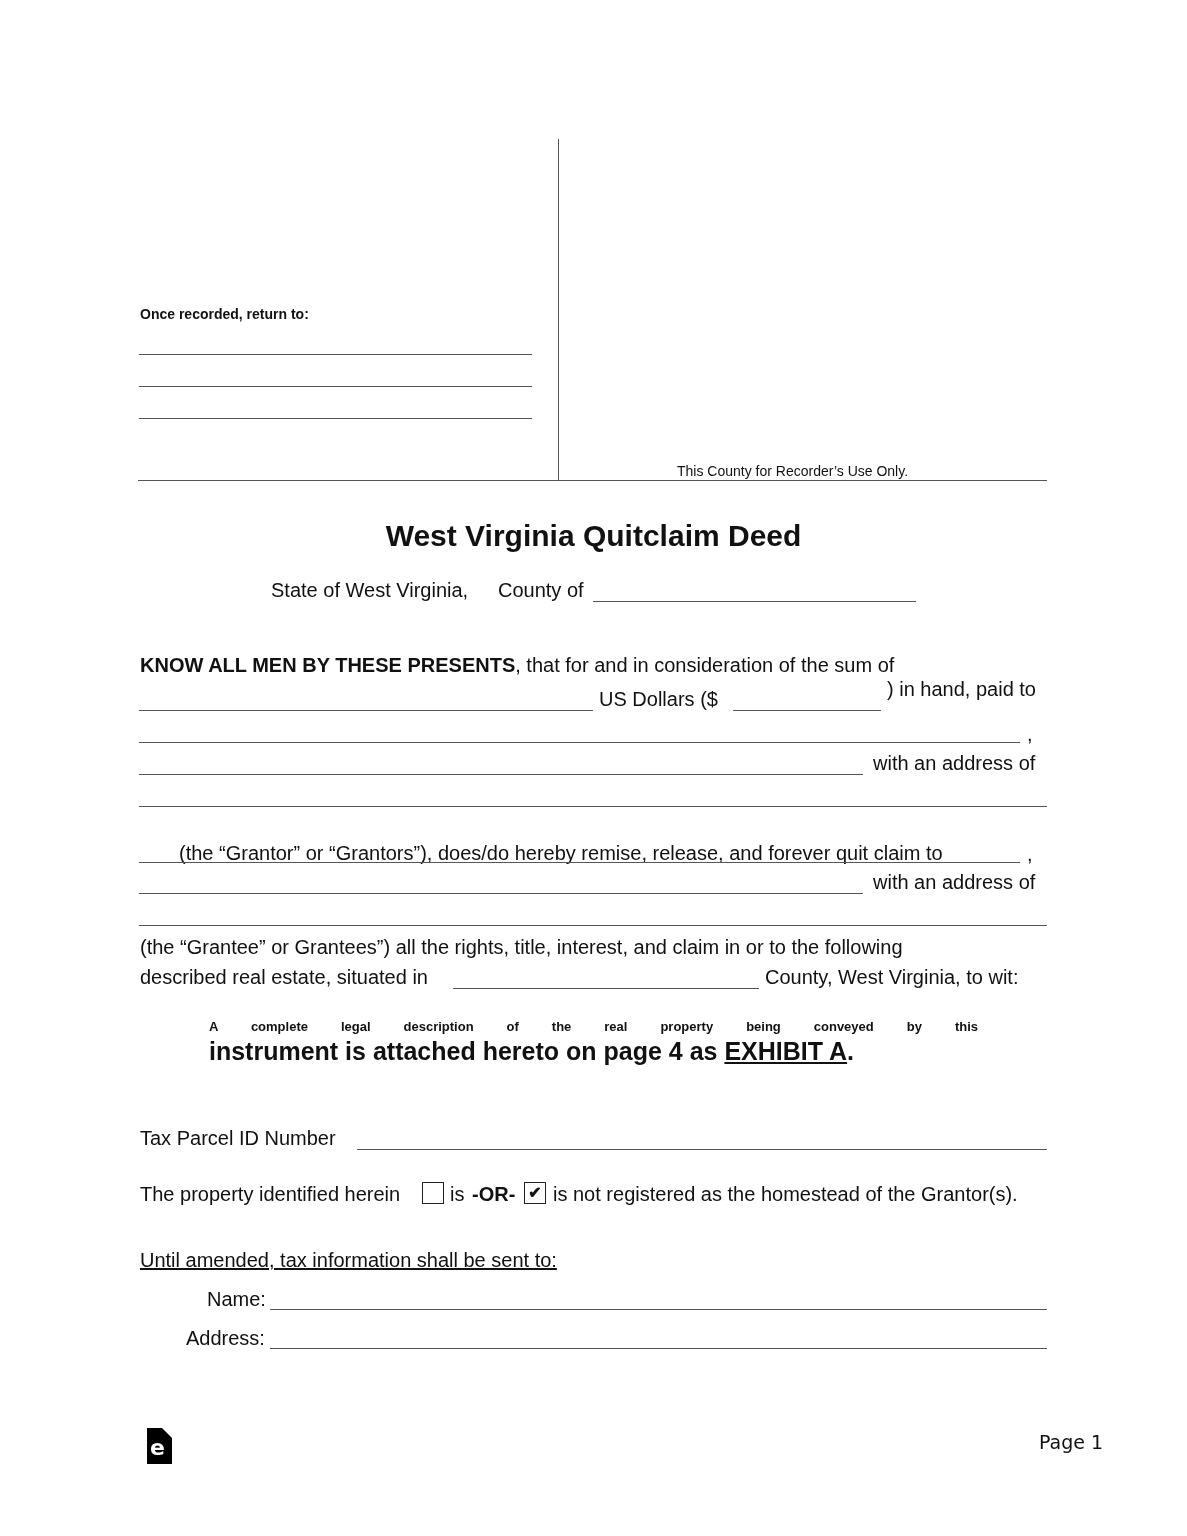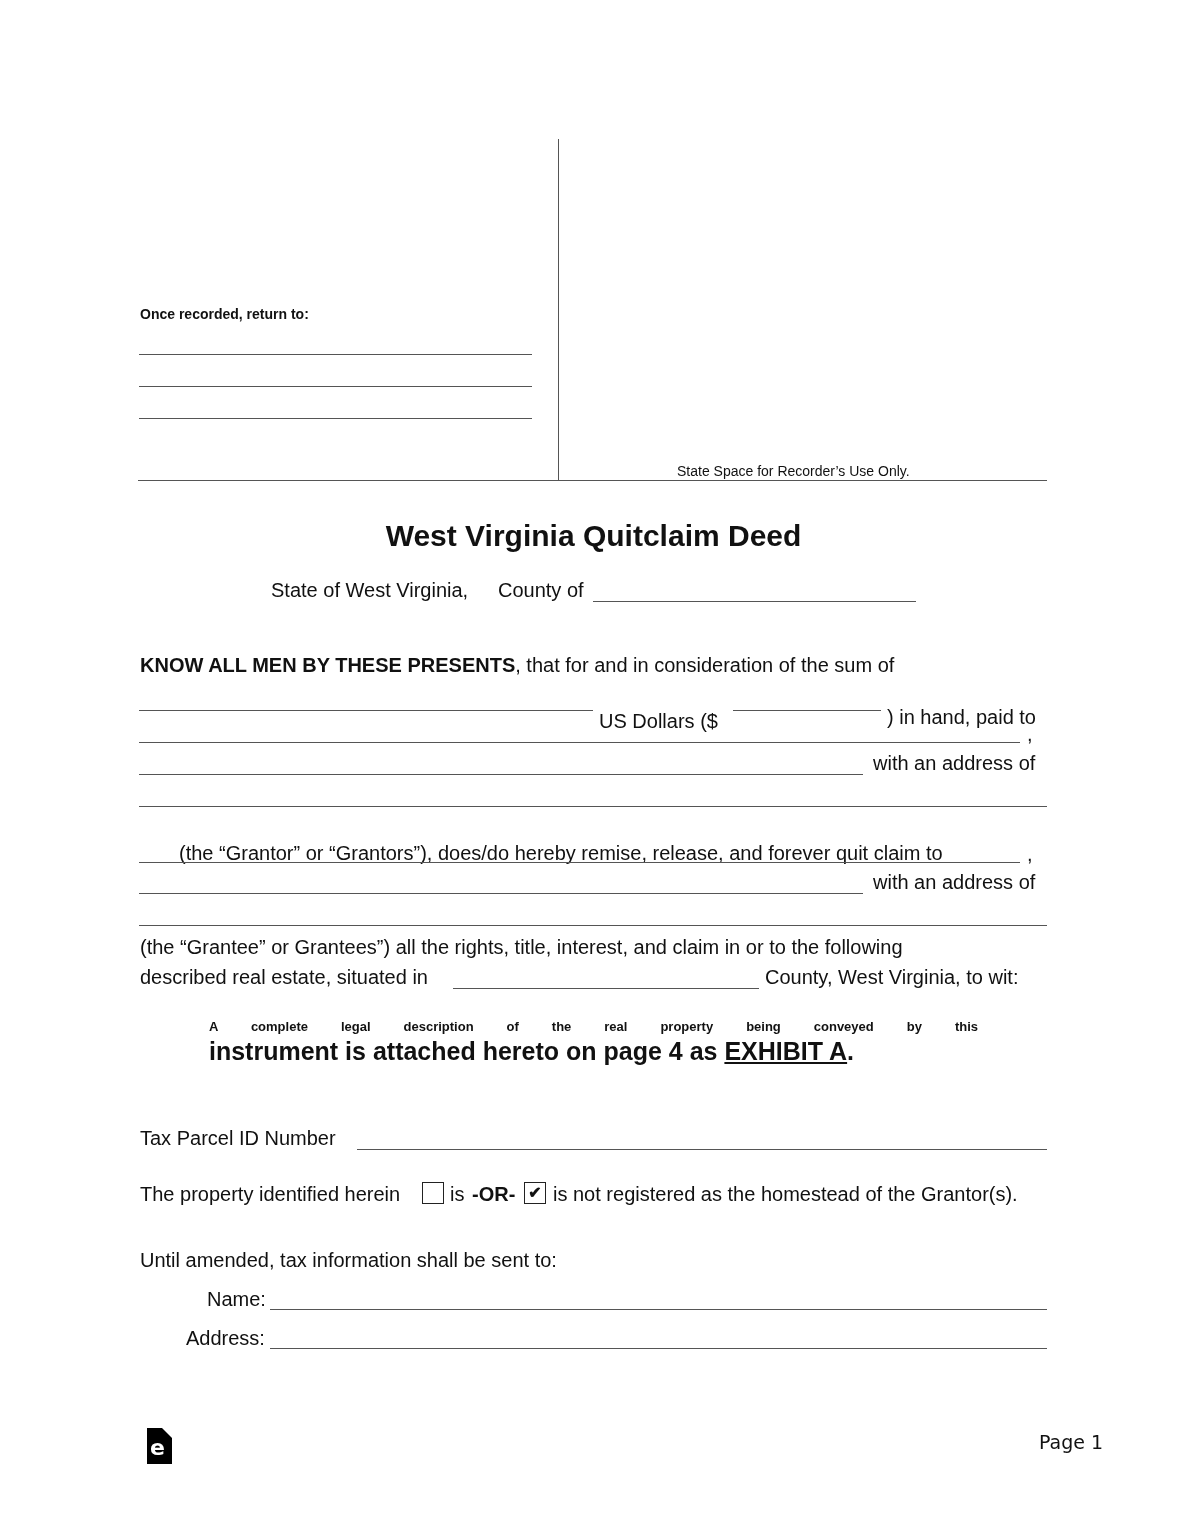--- a/index.html
+++ b/index.html
@@ -18,36 +18,36 @@
 <body>
 
 <div class="vline" style="left:558px; top:139px; height:342px;"></div>
 <div class="line" style="left:138px; top:480px; width:909px;"></div>
 
 <div class="abs txt bold" style="left:140px; top:302px; font-size:14px;">Once recorded, return to:</div>
 <div class="field" style="left:139px; top:354px; width:393px;"></div>
 <div class="field" style="left:139px; top:386px; width:393px;"></div>
 <div class="field" style="left:139px; top:418px; width:393px;"></div>
 
-<div class="abs txt" style="left:677px; top:462px; font-size:14px; line-height:18px;">State Space for Recorder’s Use Only.</div>
+<div class="abs txt" style="left:677px; top:462px; font-size:14px; line-height:18px;">This County for Recorder’s Use Only.</div>
 
 <div class="abs bold" style="left:0; width:1187px; text-align:center; top:518px; font-size:30px; line-height:36px; padding-left:0; margin-left:0; transform:translateX(0px);">West Virginia Quitclaim Deed</div>
 
 <div class="abs txt" style="left:271px; top:578px;">State of West Virginia,</div>
 <div class="abs txt" style="left:498px; top:578px;">County of</div>
 <div class="field" style="left:593px; top:601px; width:323px;"></div>
 
 <div class="abs txt" style="left:140px; top:653px;">
   <span class="bold">KNOW ALL MEN BY THESE PRESENTS</span><span>, that for and in consideration of the sum of</span>
 </div>
 
 <div class="field" style="left:139px; top:710px; width:454px;"></div>
-<div class="abs txt" style="left:599px; top:709px;">US Dollars ($</div>
+<div class="abs txt" style="left:599px; top:687px;">US Dollars ($</div>
 <div class="field" style="left:733px; top:710px; width:148px;"></div>
-<div class="abs txt" style="left:887px; top:705px;">) in hand, paid to</div>
+<div class="abs txt" style="left:887px; top:677px;">) in hand, paid to</div>
 
 <div class="field" style="left:139px; top:742px; width:881px;"></div>
 <div class="abs txt" style="left:1027px; top:722px;">,</div>
 
 <div class="field" style="left:139px; top:774px; width:724px;"></div>
 <div class="abs txt" style="left:873px; top:751px;">with an address of</div>
 
 <div class="field" style="left:139px; top:806px; width:908px;"></div>
 
 <div class="abs txt" style="left:140px; top:841px;margin-left:39px;">(the “Grantor” or “Grantors”), does/do hereby remise, release, and forever quit claim to</div>
@@ -75,21 +75,21 @@
 
 <div class="abs txt" style="left:140px; top:1182px;">The property identified herein</div>
 <div class="checkbox" style="left:422px; top:1182px;"></div>
 <div class="abs txt" style="left:450px; top:1182px;">is</div>
 <div class="abs txt bold" style="left:472px; top:1182px;">-OR-</div>
 <div class="checkbox" style="left:524px; top:1182px;">
   <span>✔</span>
 </div>
 <div class="abs txt" style="left:553px; top:1182px;">is not registered as the homestead of the Grantor(s).</div>
 
-<div class="abs txt" style="left:140px; top:1248px;">Until amended, tax information shall be sent to:</div>
+<div class="abs txt" style="left:140px; top:1248px;text-decoration:underline;">Until amended, tax information shall be sent to:</div>
 <div class="abs txt" style="left:207px; top:1287px;">Name:</div>
 <div class="field" style="left:270px; top:1309px; width:777px;"></div>
 <div class="abs txt" style="left:186px; top:1326px;">Address:</div>
 <div class="field" style="left:270px; top:1348px; width:777px;"></div>
 
 <div class="abs" style="left:147px; top:1428px; width:25px; height:36px; background:#000;
             clip-path: polygon(0 0, 60% 0, 100% 28%, 100% 100%, 0 100%);">
   <span style="position:absolute; left:3px; top:8px; color:#fff; font-family:'DejaVu Sans', sans-serif; font-weight:bold; font-size:22px; line-height:24px;">e</span>
 </div>
 <div class="abs" style="left:1015px; top:1430px; font-family:'DejaVu Sans', sans-serif; font-size:19px; line-height:24px; white-space:nowrap;margin-left:24px;">Page 1</div>

